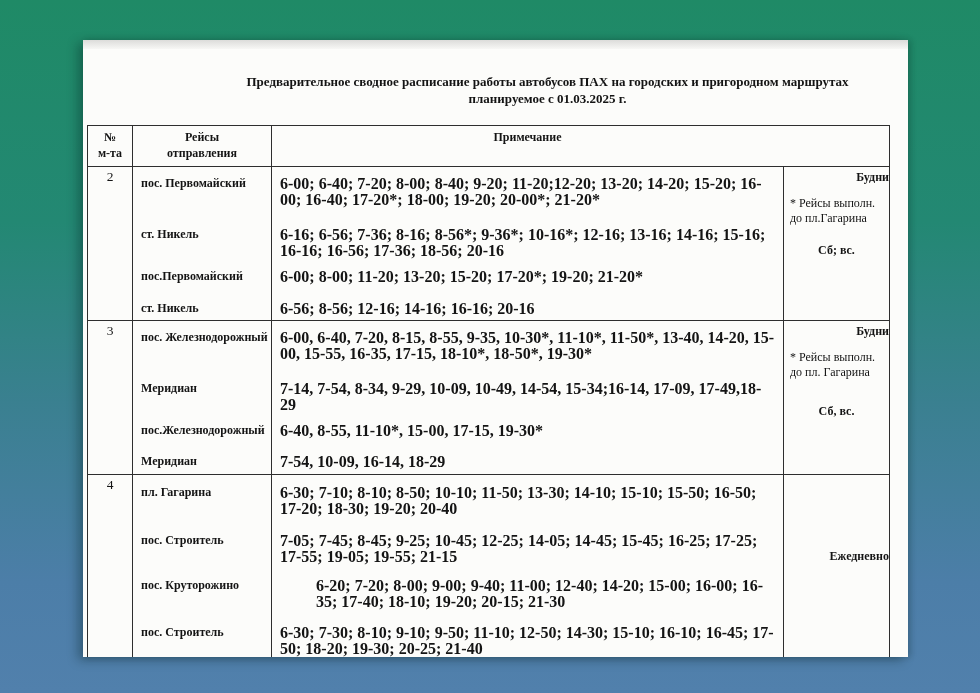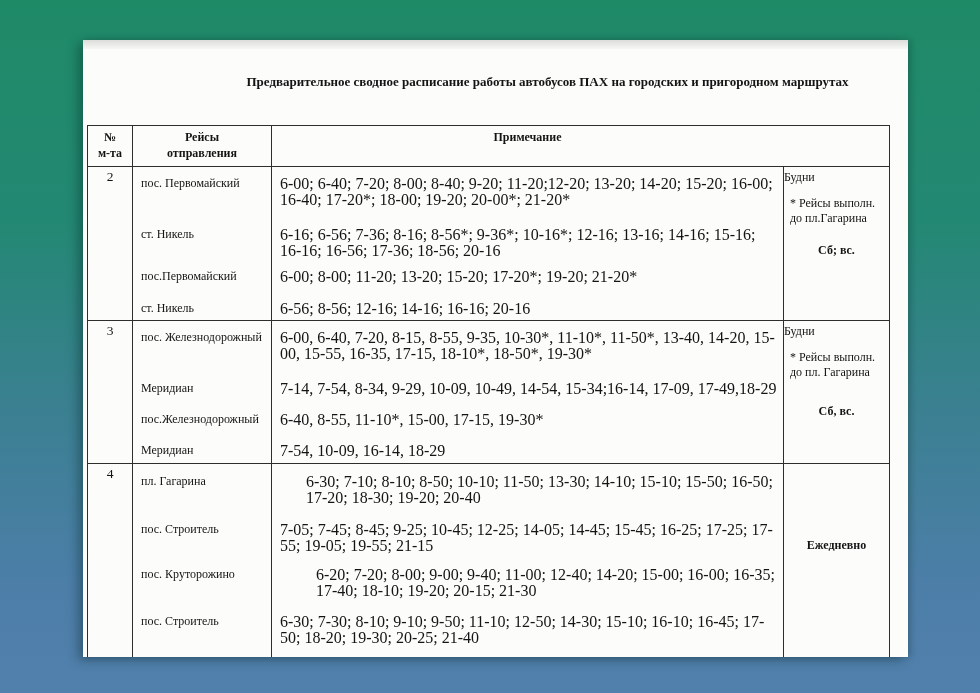--- a/index.html
+++ b/index.html
@@ -37,53 +37,54 @@
   .block{
     display:grid;grid-template-columns:45px 1fr 106px;
     border-bottom:1px solid #2e2e2e;
   }
   .block.b4{border-bottom:none;}
   .cell-num{
     border-right:1px solid #2e2e2e;text-align:center;
     font-size:13.5px;padding-top:2px;
   }
   .rows{display:block;}
-  .sub{display:grid;grid-template-columns:139px 1fr;}
+  .sub{display:grid;grid-template-columns:139px 1fr;font-weight:bold;}
   .point{border-right:1px solid #2e2e2e;padding-left:8px;font-size:12px;}
   .times{padding-left:8px;padding-right:6px;line-height:15.5px;font-size:16px;}
   .note{border-left:1px solid #2e2e2e;font-size:12px;}
-  .note-day{font-weight:normal;text-align:left;padding-top:3px;}
+  .note-day{font-weight:bold;text-align:right;padding-top:3px;}
   .note-star{padding:11px 4px 0 6px;line-height:15px;}
   .note-wk{font-weight:bold;text-align:center;}
-  .note-daily{font-weight:bold;text-align:center;padding-top:74px;}
+  .note-daily{font-weight:bold;text-align:right;padding-top:74px;}
   
   .b2 .s1{min-height:52px;} .b2 .s1>div{padding-top:9px;}
   .b2 .s2{min-height:46px;} .b2 .s2>div{padding-top:8px;}
   .b2 .s3{min-height:27px;} .b2 .s3>div{padding-top:4px;}
   .b2 .s4{min-height:28px;} .b2 .s4>div{padding-top:9px;}
   .b2 .note-wk{margin-top:17px;}
   
   .b3 .s1{min-height:52px;} .b3 .s1>div{padding-top:9px;}
   .b3 .s2{min-height:28px;} .b3 .s2>div{padding-top:8px;}
   .b3 .s3{min-height:30px;} .b3 .s3>div{padding-top:11px;}
   .b3 .s4{min-height:32px;} .b3 .s4>div{padding-top:12px;}
   .b3 .note-wk{margin-top:24px;}
   
-  .b4 .s1{min-height:48px;gap:26px;} .b4 .s1>div{padding-top:10px;}
+  .b4 .s1{min-height:48px;} .b4 .s1>div{padding-top:10px;}
   .b4 .s2{min-height:45px;} .b4 .s2>div{padding-top:10px;}
   .b4 .s3{min-height:45px;gap:36px;} .b4 .s3>div{padding-top:10px;}
   .b4 .s4{min-height:60px;} .b4 .s4>div{padding-top:12px;}
 </style>
 </head>
 <body>
 
 <div class="page">
 
   <div class="title">
     <div>Предварительное сводное расписание работы автобусов ПАХ на городских и пригородном маршрутах</div>
+    <div>планируемое с 01.03.2025 г.</div>
   </div>
 
   <div class="table">
 
     <div class="thead">
       <div class="th bdr">
         <div>№</div>
         <div>м-та</div>
       </div>
       <div class="th bdr">

